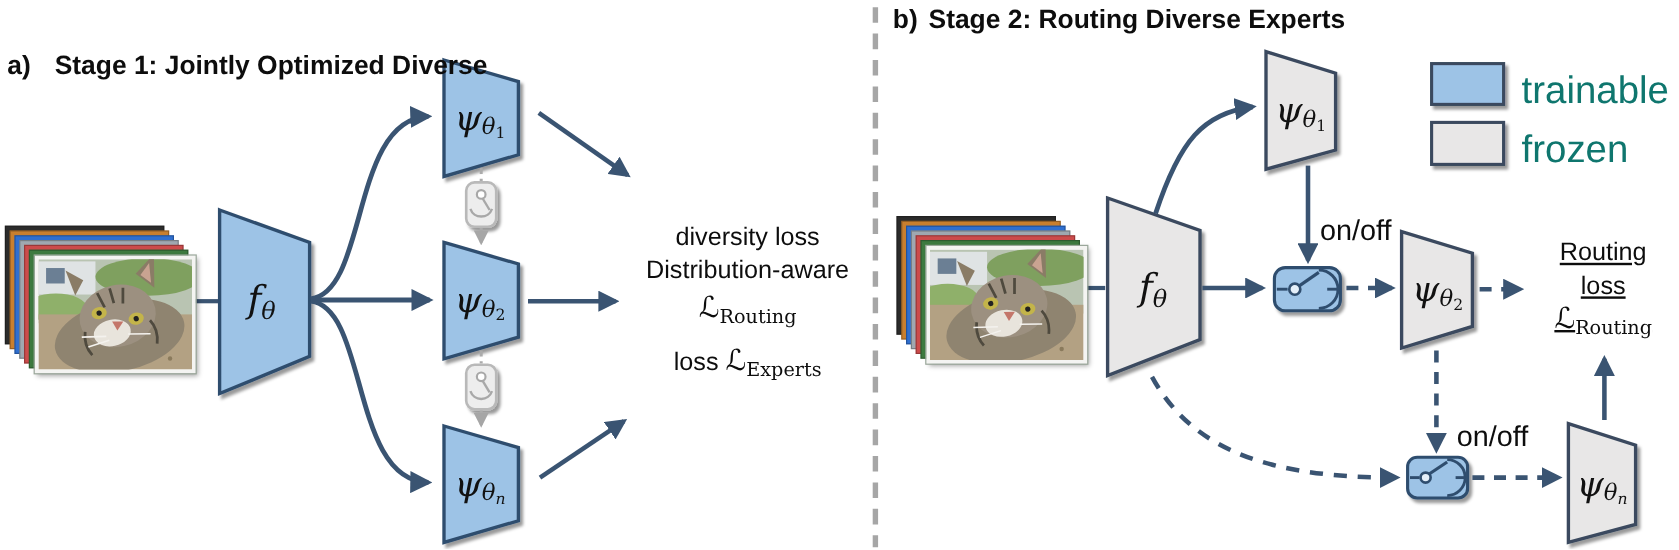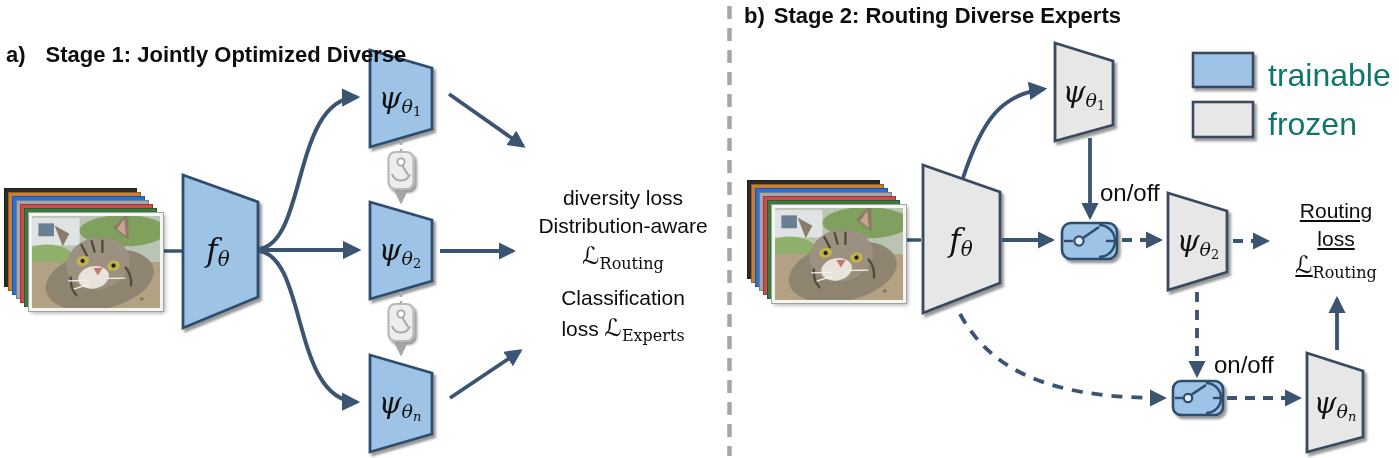--- a/index.html
+++ b/index.html
@@ -204,21 +204,20 @@
       <span class="m sub1">θ</span>
       <span class="sub2 it">n</span>
   </div>
 
   <div class="abs loss-block" style="left:516px;top:184px;width:214px;">
     <div>diversity loss</div>
     <div>Distribution-aware</div>
     <div style="line-height:32px;"><span class="scriptL">ℒ</span><span class="scriptSub">Routing</span></div>
   </div>
   <div class="abs loss-block" style="left:516px;top:284px;width:214px;">
-    <div>Classification</div>
     <div style="line-height:32px;"><span>loss </span><span class="scriptL">ℒ</span><span class="scriptSub">Experts</span></div>
   </div>
 
   <div class="abs panel-title" style="left:744px;top:3px;width:520px;">
     <div><span class="title-prefix-b">b)</span><span>Stage 2: Routing Diverse Experts</span></div>
   </div>
 
   <div class="abs legend-label" style="left:1268px;top:57px;">trainable</div>
   <div class="abs legend-label" style="left:1268px;top:106px;">frozen</div>
 

